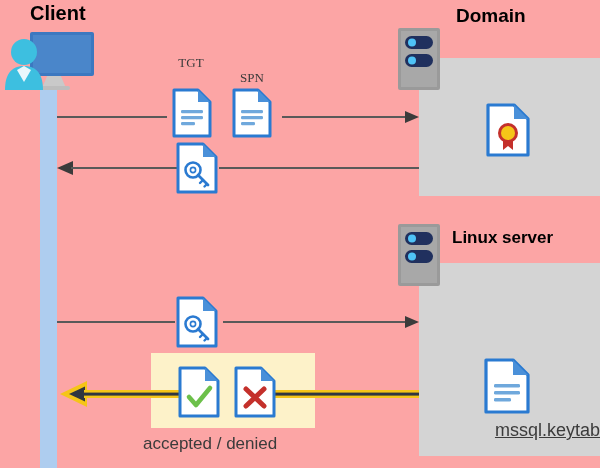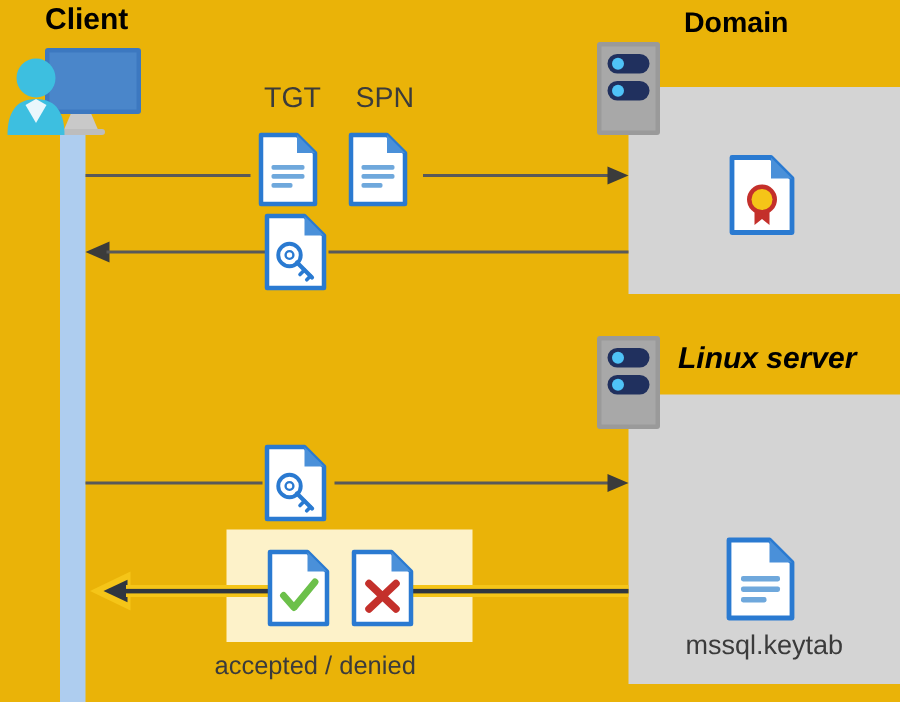--- a/index.html
+++ b/index.html
@@ -7,56 +7,58 @@
     padding: 0;
     background: #ffffff;
   }
   body {
     font-family: "Liberation Sans", sans-serif;
   }
   #diagram {
     position: relative;
     width: 600px;
     height: 468px;
-    background: #eab308;
+    background: #fca5a5;
     overflow: hidden;
   }
   .abs { position: absolute; }
 
   
   .panel-box {
     background: #d4d4d4;
   }
 
   
   .title {
     font-weight: bold;
     color: #000000;
     line-height: 1.18;
   }
   .title-client { font-size: 20px; }
   .title-dc     { font-size: 19px; text-align: left; }
-  .title-linux  { font-size: 20px; text-align: left; font-style: italic; }
+  .title-linux  { font-size: 17px; text-align: left; }
 
   .caption {
     font-size: 17px;
     color: #3b3b3b;
     white-space: nowrap;
   }
   .caption-small {
-    font-size: 19px;
+    font-size: 13px;
+    color: #3b3b3b;
+    text-align: center;
+    white-space: nowrap;
+    font-family: Liberation Serif, serif;
+  }
+  .doclabel {
+    font-size: 18px;
     color: #3b3b3b;
     text-align: right;
     white-space: nowrap;
-  }
-  .doclabel {
-    font-size: 18px;
-    color: #3b3b3b;
-    text-align: center;
-    white-space: nowrap;
+    text-decoration: underline;
   }
 
   
   .lifeline {
     background: #aecdef;
   }
 
   
   .highlight {
     background: #fdf2c9;
@@ -153,21 +155,21 @@
   <div class="abs" style="left:172px; top:88px; width:40px; height:50px;">
     <svg width="40" height="50" viewBox="0 0 40 50">
       <path d="M2 2 L26 2 L38 14 L38 48 L2 48 Z" fill="#ffffff" stroke="#2a7ad1" stroke-width="3" stroke-linejoin="round"></path>
       <path d="M26 2 L38 14 L26 14 Z" fill="#4a90d9"></path>
       <rect x="9" y="22" width="22" height="3.2" rx="1.2" fill="#6fa8dc"></rect>
       <rect x="9" y="28" width="22" height="3.2" rx="1.2" fill="#6fa8dc"></rect>
       <rect x="9" y="34" width="14" height="3.2" rx="1.2" fill="#6fa8dc"></rect>
     </svg>
   </div>
 
-  <div class="abs caption-small" style="left:228px; top:55px; width:48px;">SPN</div>
+  <div class="abs caption-small" style="left:228px; top:70px; width:48px;">SPN</div>
   <div class="abs" style="left:232px; top:88px; width:40px; height:50px;">
     <svg width="40" height="50" viewBox="0 0 40 50">
       <path d="M2 2 L26 2 L38 14 L38 48 L2 48 Z" fill="#ffffff" stroke="#2a7ad1" stroke-width="3" stroke-linejoin="round"></path>
       <path d="M26 2 L38 14 L26 14 Z" fill="#4a90d9"></path>
       <rect x="9" y="22" width="22" height="3.2" rx="1.2" fill="#6fa8dc"></rect>
       <rect x="9" y="28" width="22" height="3.2" rx="1.2" fill="#6fa8dc"></rect>
       <rect x="9" y="34" width="14" height="3.2" rx="1.2" fill="#6fa8dc"></rect>
     </svg>
   </div>
 

